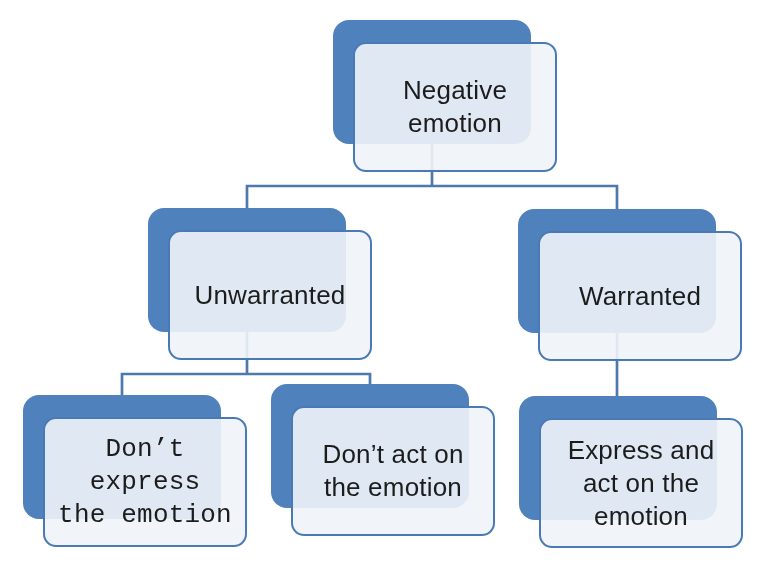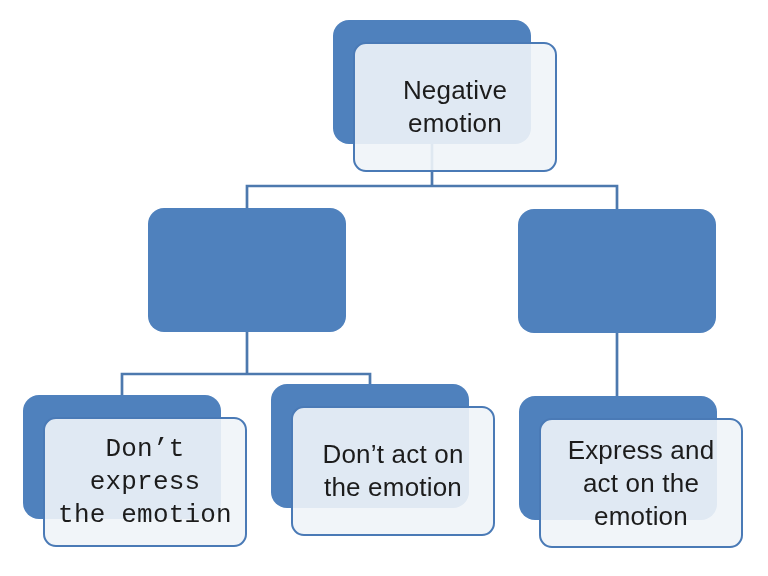--- a/index.html
+++ b/index.html
@@ -86,24 +86,30 @@
   <div class="node node-root">
     <div class="back-shape"></div>
     <div class="front-shape">
       <span class="label">Negative
 emotion</span>
     </div>
   </div>
 
   <div class="node node-unwarranted">
     <div class="back-shape"></div>
+    <div class="front-shape">
+      <span class="label">Unwarranted</span>
+    </div>
   </div>
 
   <div class="node node-warranted">
     <div class="back-shape"></div>
+    <div class="front-shape">
+      <span class="label">Warranted</span>
+    </div>
   </div>
 
   <div class="node node-dont-express">
     <div class="back-shape"></div>
     <div class="front-shape">
       <span class="label">Don’t express
 the emotion</span>
     </div>
   </div>
 

